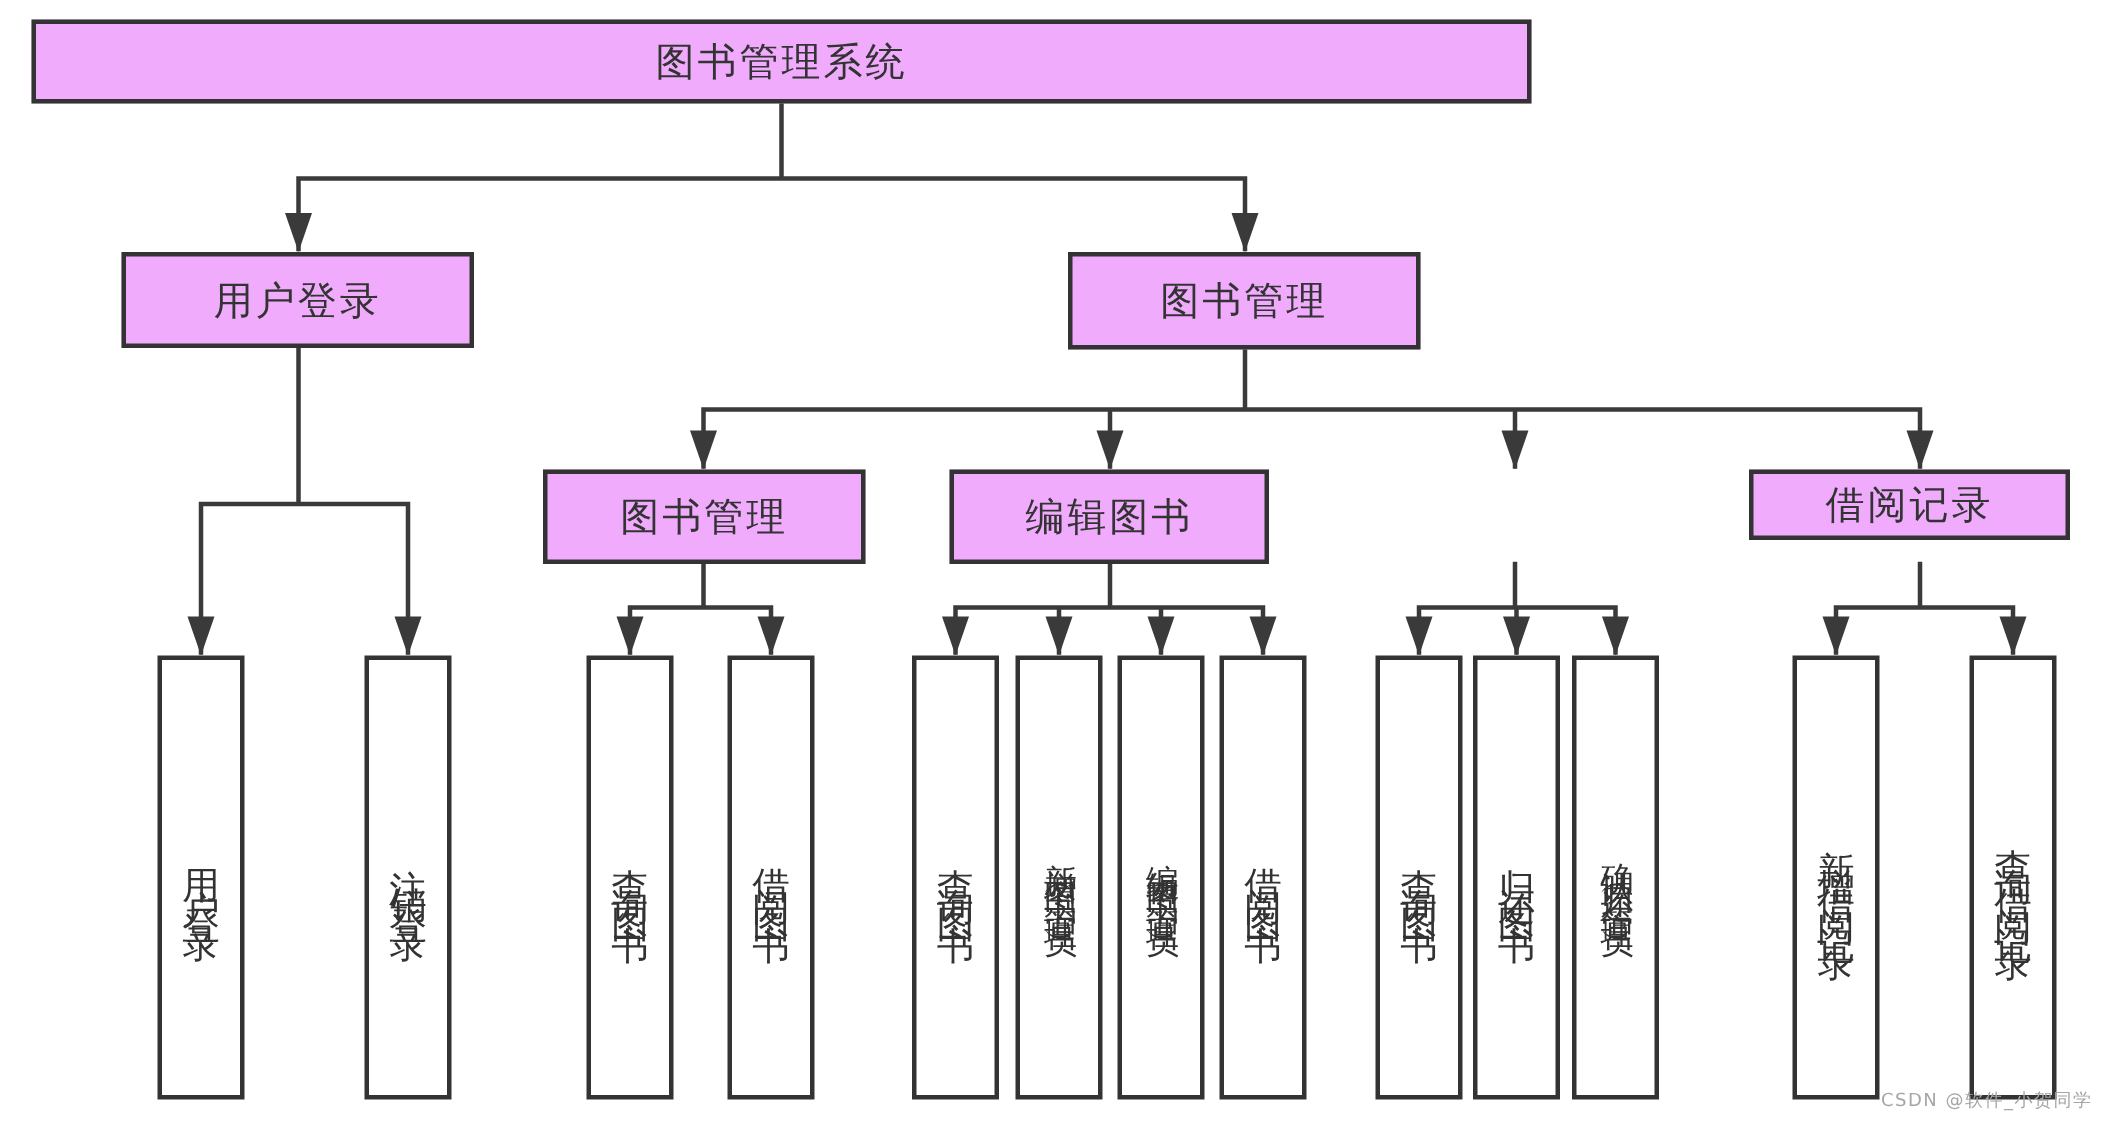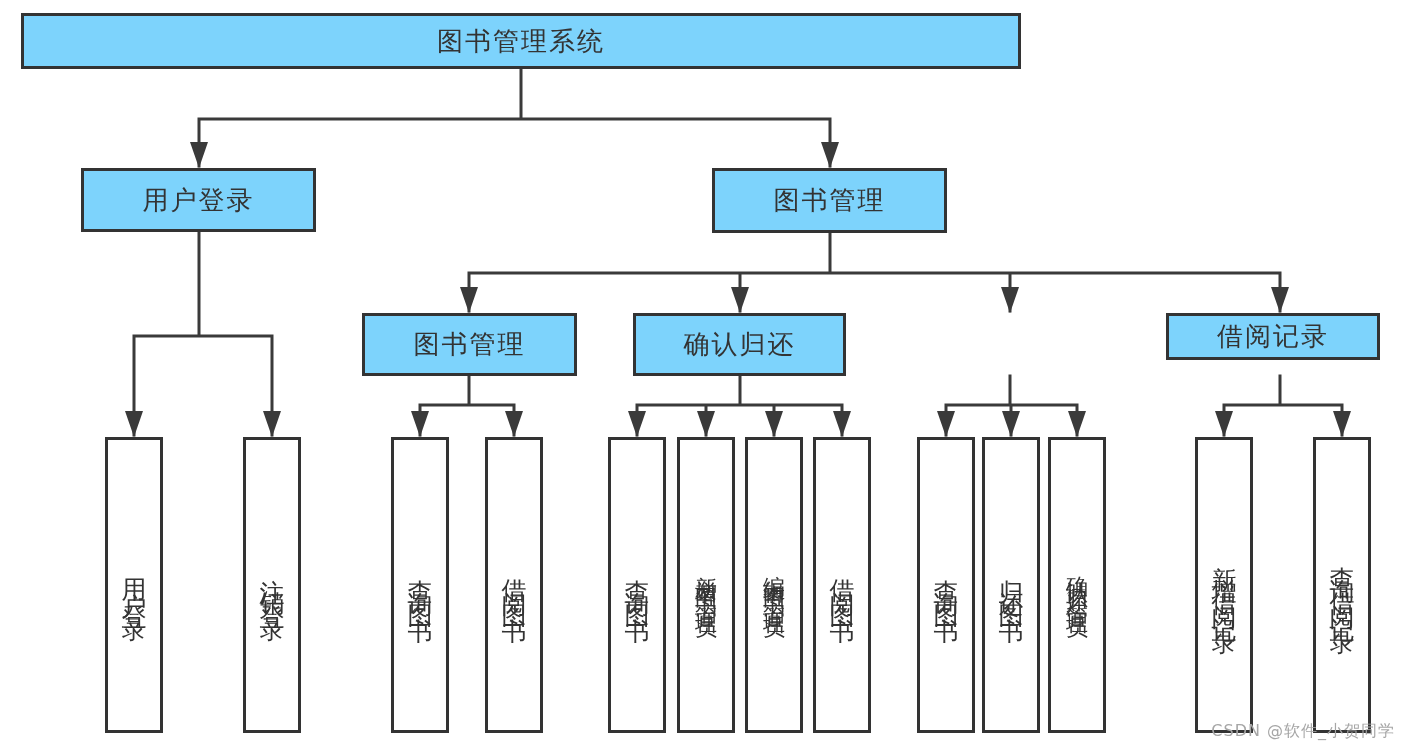--- a/index.html
+++ b/index.html
@@ -11,36 +11,36 @@
   }
   html,body{margin:0;padding:0;background:var(--background);}
   .stage{
     position:relative;width:1405px;height:747px;background:var(--background);
     font-family:"DejaVu Sans","Liberation Sans",sans-serif;color:var(--text);
     overflow:hidden;
   }
   .svg-layer{position:absolute;left:0;top:0;width:1405px;height:747px;}
   .hbox{
     position:absolute;box-sizing:border-box;border:3px solid var(--box_border);
-    background:#7dd3fc;display:flex;align-items:center;justify-content:center;
+    background:#f0abfc;display:flex;align-items:center;justify-content:center;
     font-size:26px;letter-spacing:2px;white-space:nowrap;
   }
   .vbox{
     position:absolute;box-sizing:border-box;top:437px;width:58px;height:296px;
     border:3px solid var(--box_border);background:#fff;
     display:flex;align-items:center;justify-content:center;
   }
   .vbox span{
     writing-mode:vertical-rl;text-orientation:mixed;
     font-size:25px;letter-spacing:13px;line-height:1;
   }
   .vbox.tight span{font-size:22px;letter-spacing:6px;}
   .watermark{
     position:absolute;right:10px;bottom:5px;
-    font-size:16px;letter-spacing:1px;color:var(--watermark);white-space:nowrap;
+    font-size:12px;letter-spacing:1px;color:var(--watermark);white-space:nowrap;
   }
   
   .n-root{left:21px;top:13px;width:1000px;height:56px;}
   .n-user{left:81px;top:168px;width:235px;height:64px;}
   .n-mgmt{left:712px;top:168px;width:235px;height:65px;text-align:right;}
   .n-newbook{left:362px;top:313px;width:215px;height:63px;}
   .n-borrow{left:633px;top:313px;width:213px;height:63px;}
   .n-current{left:903px;top:313px;width:214px;height:63px;}
   .n-records{left:1166px;top:313px;width:214px;height:47px;text-align:right;}
   
@@ -96,21 +96,21 @@
     <span>用户登录</span>
   </div>
   <div class="hbox n-mgmt">
     <span>图书管理</span>
   </div>
 
   <div class="hbox n-newbook">
     <span>图书管理</span>
   </div>
   <div class="hbox n-borrow">
-    <span>确认归还</span>
+    <span>编辑图书</span>
   </div>
   <div class="hbox n-records">
     <span>借阅记录</span>
   </div>
 
   <div class="vbox v1">
     <span>用户登录</span>
   </div>
   <div class="vbox v2">
     <span>注销登录</span>

